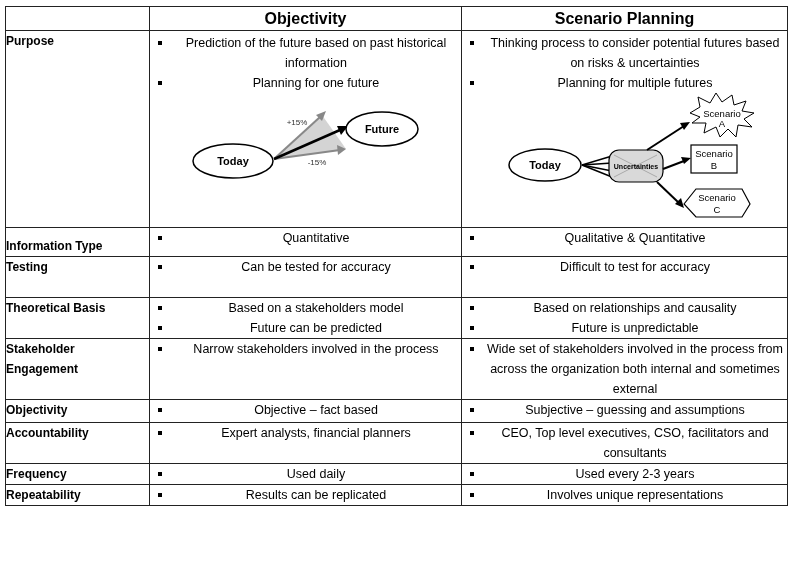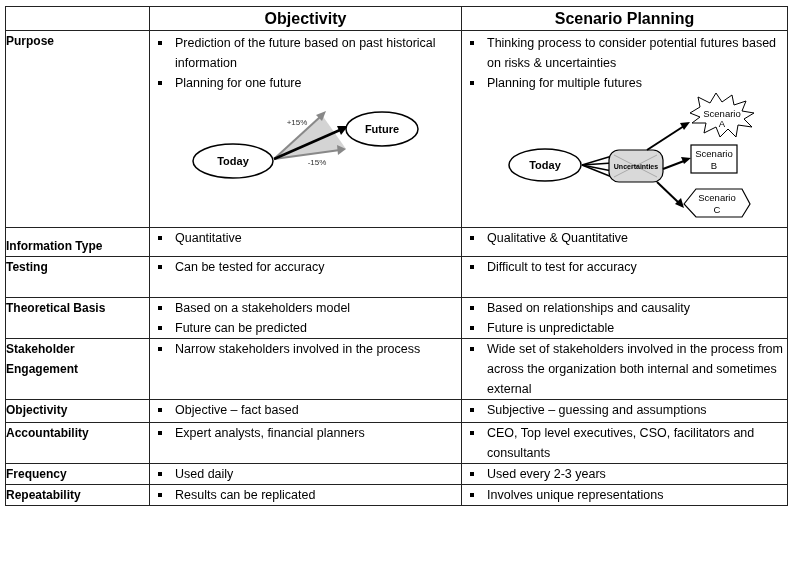--- a/index.html
+++ b/index.html
@@ -4,21 +4,21 @@
 <style>
   html, body { margin: 0; padding: 0; background: #ffffff; }
   body { width: 793px; height: 575px; position: relative; overflow: hidden;
          font-family: "Liberation Sans", sans-serif; color: #000; }
   table.cmp { position: absolute; left: 5px; top: 6px; border-collapse: collapse;
               table-layout: fixed; width: 782px; }
   table.cmp td, table.cmp th { border: 1.5px solid #222; vertical-align: top; padding: 0; }
   col.c0 { width: 144px; } col.c1 { width: 312px; } col.c2 { width: 326px; }
   th { font-size: 16px; font-weight: bold; text-align: center; height: 23px; line-height: 23px; }
   td.label { font-weight: bold; font-size: 12px; padding: 2px 0 0 6px; line-height: 20px; }
-  ul.b { list-style: none; margin: 0; padding: 2px 4px 0 8px; }
+  ul.b { list-style: none; margin: 0; padding: 2px 4px 0 8px; text-align: center; }
   ul.b li { position: relative; padding-left: 17px; font-size: 12.5px; line-height: 20px; }
   ul.b li::before { content: ""; position: absolute; left: 0; top: 8px; width: 4px; height: 4px; background: #000; }
   svg text { font-family: "Liberation Sans", sans-serif; }
 </style>
 </head>
 <body>
 
 <table class="cmp">
   <colgroup>
       <col class="c0">

